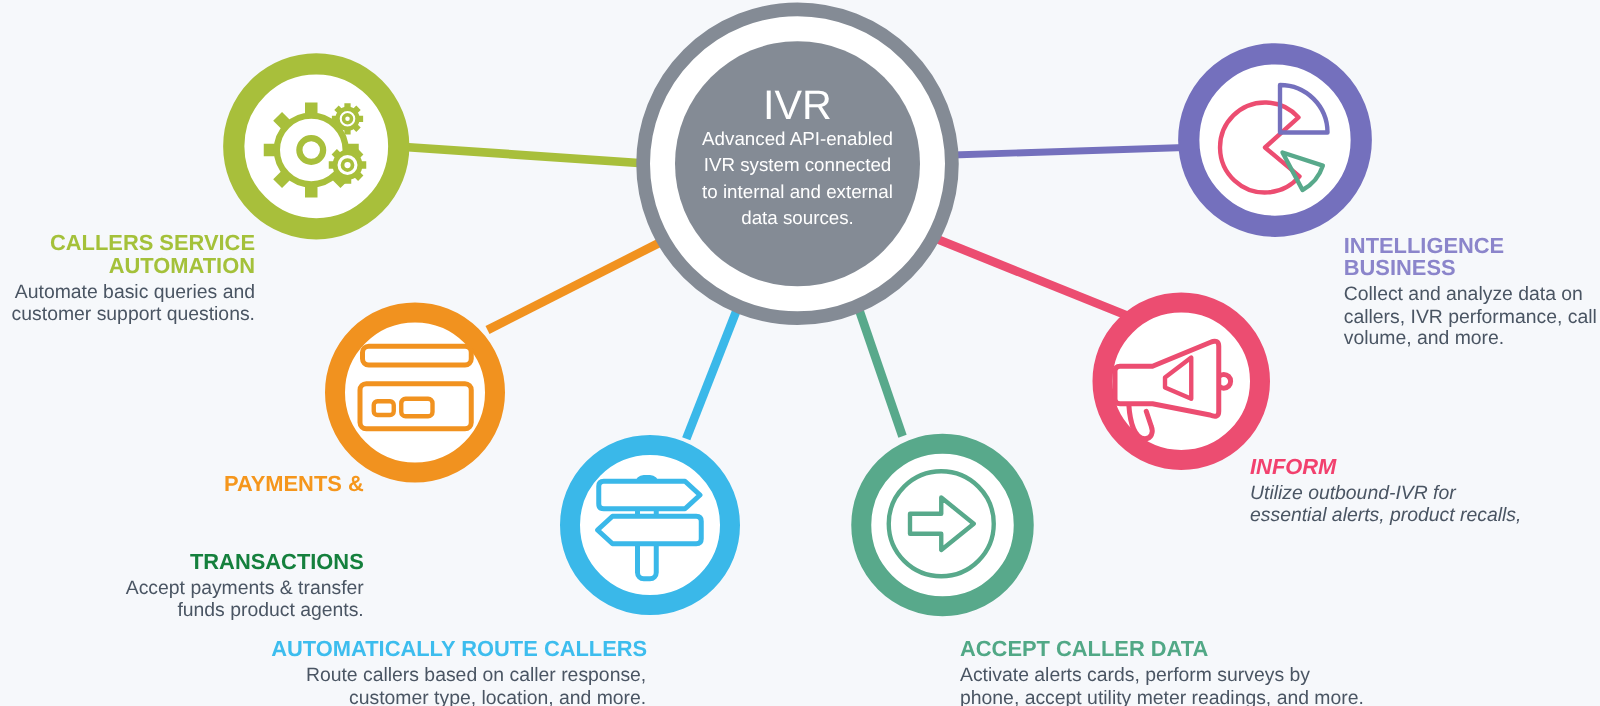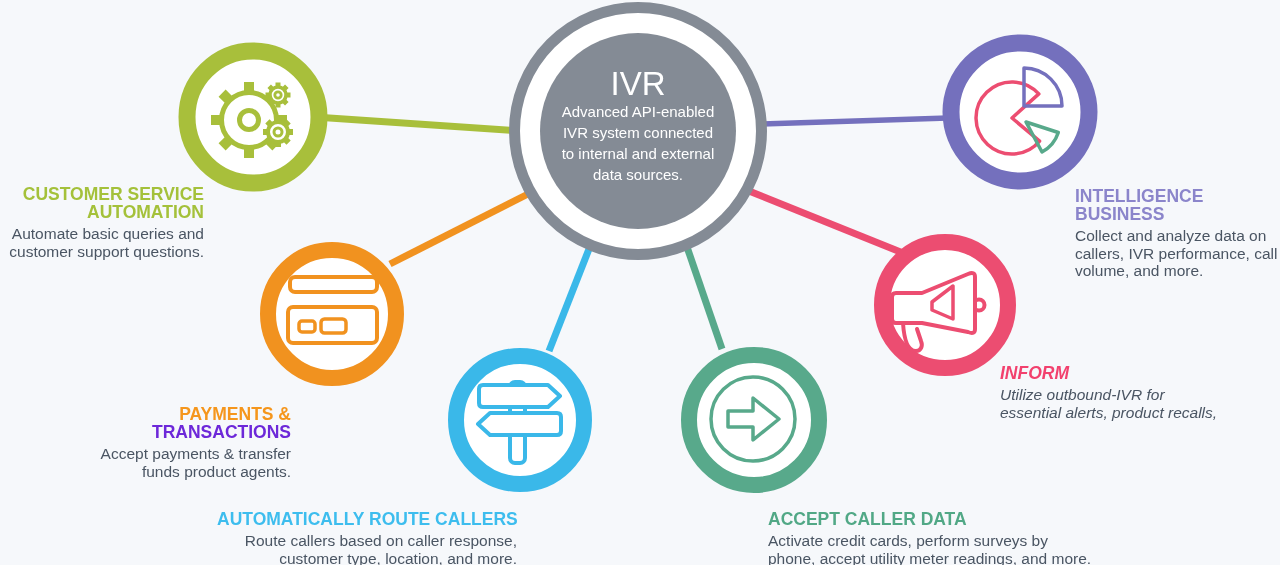--- a/index.html
+++ b/index.html
@@ -9,21 +9,21 @@
     font-family:"Liberation Sans","DejaVu Sans",sans-serif;
   }
   .stage svg{position:absolute;left:0;top:0;}
   .label{position:absolute;}
   .label .tline{font-weight:bold;font-size:17.5px;line-height:18px;white-space:nowrap;}
   .label .desc{margin-top:4px;}
   .label .dline{font-size:15.5px;line-height:17.5px;color:#4a5563;white-space:nowrap;}
   .align-r{text-align:right;}
   .align-l{text-align:left;}
   .lbl-csa{left:4px;top:185px;width:200px;}
-  .lbl-pay{left:91px;top:405px;width:200px;}
+  .lbl-pay{left:91px;top:378px;width:200px;}
   .lbl-route{left:217px;top:510px;width:300px;}
   .lbl-accept{left:768px;top:510px;width:440px;}
   .lbl-inform{left:1000px;top:364px;width:280px;font-style:italic;}
   .lbl-bi{left:1075px;top:187px;width:205px;}
   .hub-text{
     position:absolute;left:528px;top:67px;width:220px;text-align:center;color:#fff;
   }
   .hub-text .hub-title{font-size:33px;font-weight:normal;line-height:34px;}
   .hub-text .hub-desc{margin-top:0;}
   .hub-text .hline{font-size:15px;line-height:21px;white-space:nowrap;}
@@ -111,33 +111,33 @@
     <div class="hub-desc">
       <div class="hline">Advanced API-enabled</div>
       <div class="hline">IVR system connected</div>
       <div class="hline">to internal and external</div>
       <div class="hline">data sources.</div>
     </div>
   </div>
 
   <div class="label lbl-csa align-r">
     <div>
-      <div class="tline" style="color: rgb(164, 193, 58);">CUSTOMER SERVICE</div>
+      <div class="tline" style="color: rgb(164, 193, 58);">CALLERS SERVICE</div>
       <div class="tline" style="color: rgb(164, 193, 58);">AUTOMATION</div>
     </div>
     <div class="desc">
       <div class="dline">Automate basic queries and</div>
       <div class="dline">customer support questions.</div>
     </div>
   </div>
 
   <div class="label lbl-pay align-r">
     <div>
       <div class="tline" style="color: rgb(245, 150, 28);">PAYMENTS &amp;</div>
-      <div class="tline" style="color: #6d28d9;">TRANSACTIONS</div>
+      <div class="tline" style="color: #15803d; margin-top: 44px;">TRANSACTIONS</div>
     </div>
     <div class="desc">
       <div class="dline">Accept payments &amp; transfer</div>
       <div class="dline">funds product agents.</div>
     </div>
   </div>
 
   <div class="label lbl-route align-r">
     <div>
       <div class="tline" style="color: rgb(61, 189, 238);">AUTOMATICALLY ROUTE CALLERS</div>
@@ -146,21 +146,21 @@
       <div class="dline">Route callers based on caller response,</div>
       <div class="dline">customer type, location, and more.</div>
     </div>
   </div>
 
   <div class="label lbl-accept align-l">
     <div>
       <div class="tline" style="color: rgb(81, 168, 134);">ACCEPT CALLER DATA</div>
     </div>
     <div class="desc">
-      <div class="dline">Activate credit cards, perform surveys by</div>
+      <div class="dline">Activate alerts cards, perform surveys by</div>
       <div class="dline">phone, accept utility meter readings, and more.</div>
     </div>
   </div>
 
   <div class="label lbl-inform align-l">
     <div>
       <div class="tline" style="color: rgb(242, 65, 110);">INFORM</div>
     </div>
     <div class="desc">
       <div class="dline">Utilize outbound-IVR for</div>

